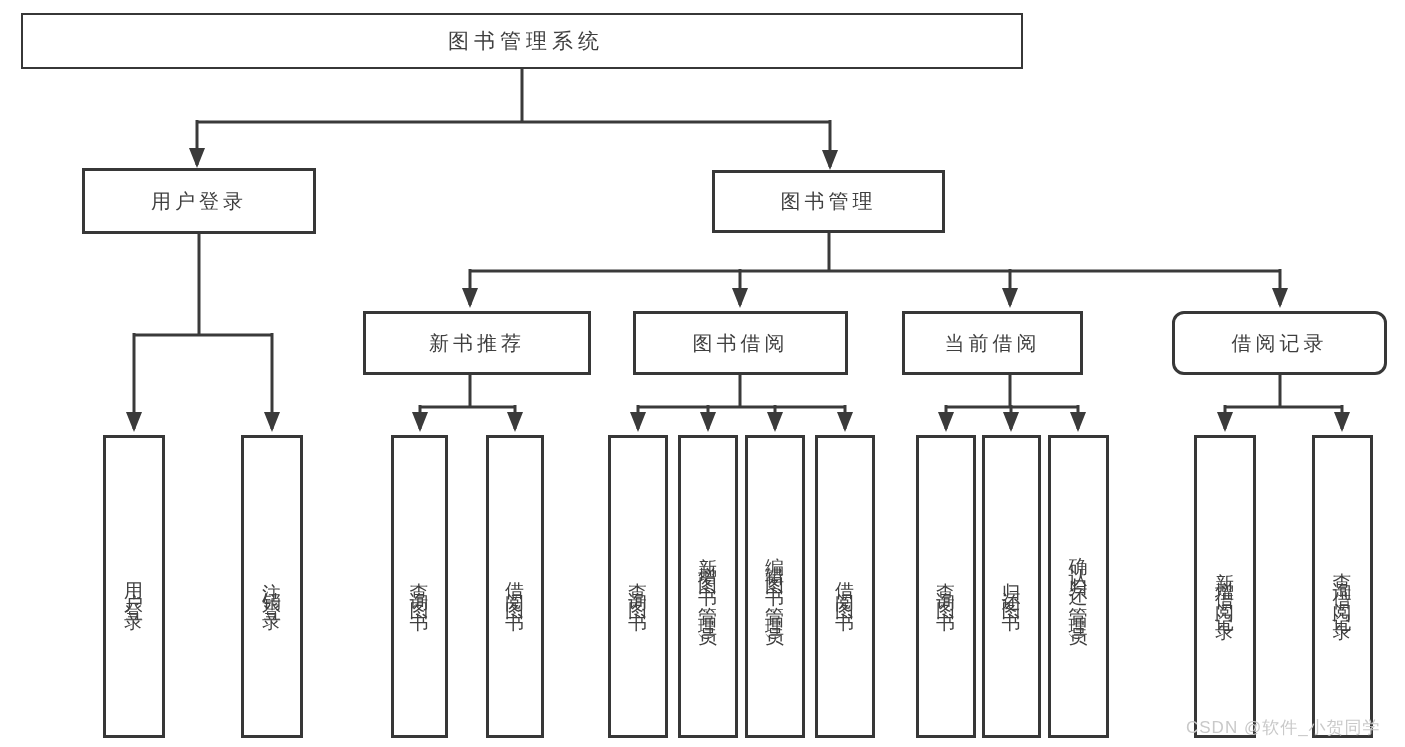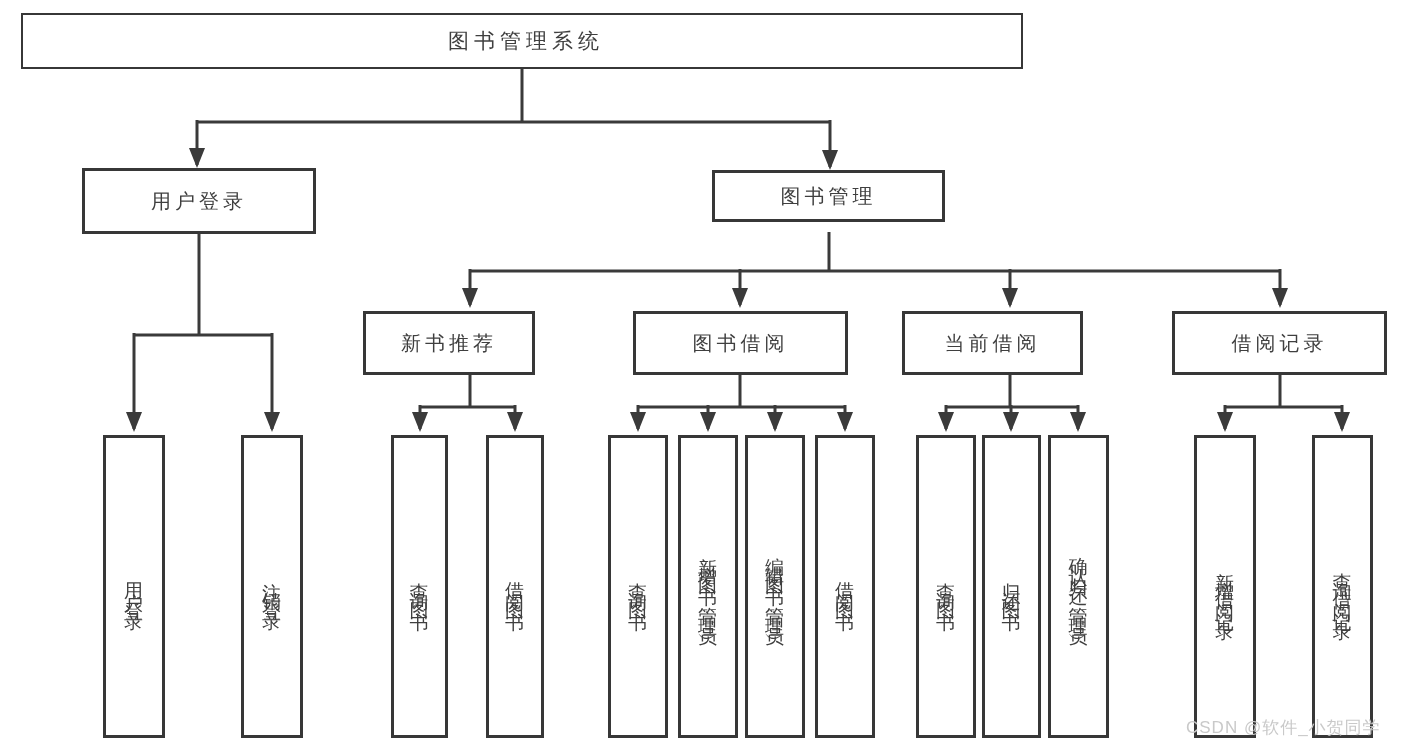--- a/index.html
+++ b/index.html
@@ -109,34 +109,34 @@
     </g>
   </svg>
 
   <div class="node node-root" style="left:21px; top:13px; width:1002px; height:56px;padding-left:8px;">
     <span>图书管理系统</span>
   </div>
 
   <div class="node node-l2" style="left:82px; top:168px; width:234px; height:66px;">
     <span>用户登录</span>
   </div>
-  <div class="node node-l2" style="left:712px; top:170px; width:233px; height:52px;">
+  <div class="node node-l2" style="left:712px; top:170px; width:233px; height:63px;">
     <span>图书管理</span>
   </div>
 
-  <div class="node node-l3" style="left:363px; top:311px; width:172px; height:64px;">
+  <div class="node node-l3" style="left:363px; top:311px; width:228px; height:64px;">
     <span>新书推荐</span>
   </div>
   <div class="node node-l3" style="left:633px; top:311px; width:215px; height:64px;">
     <span>图书借阅</span>
   </div>
   <div class="node node-l3" style="left:902px; top:311px; width:181px; height:64px;">
     <span>当前借阅</span>
   </div>
-  <div class="node node-l3" style="left:1172px; top:311px; width:215px; height:64px;">
+  <div class="node node-l3" style="left:1172px; top:311px; width:215px; height:64px;border-radius:12px;">
     <span>借阅记录</span>
   </div>
 
   <div class="leaf" style="left:103px; width:62px;">
     <span class="vtext">用户登录</span>
   </div>
   <div class="leaf" style="left:241px; width:62px;">
     <span class="vtext">注销登录</span>
   </div>
 

